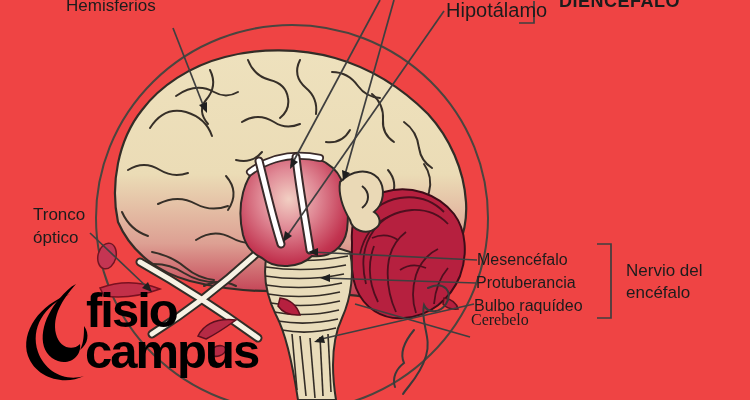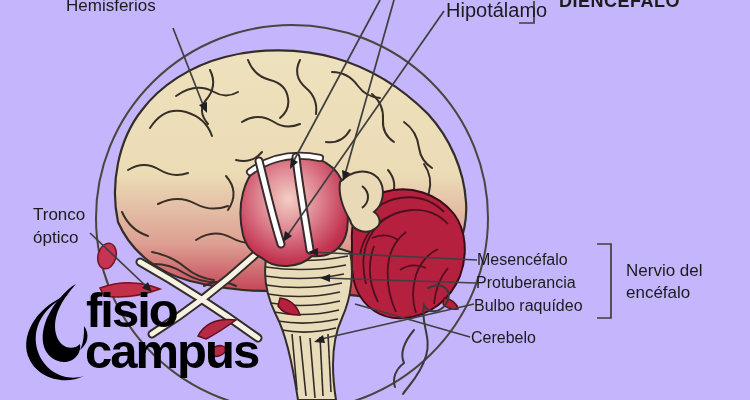--- a/index.html
+++ b/index.html
@@ -1,17 +1,17 @@
 <!DOCTYPE html>
 <html><head>
 <meta charset="utf-8">
 <style>
   html,body{margin:0;padding:0;background:#fff;}
   #stage{
-    position:relative;width:750px;height:400px;background:#c4b5fd;
+    position:relative;width:750px;height:400px;background:#ef4444;
     overflow:hidden;font-family:"Liberation Sans",sans-serif;
   }
   #stage svg{position:absolute;left:0;top:0;}
   .lbl{
     position:absolute;color:#1c1c1c;font-size:16px;line-height:20px;
     white-space:nowrap;
   }
   .lbl.big{font-size:17px;line-height:22px;}
   .lbl.bold{font-weight:bold;letter-spacing:.5px;}
   .logo-text{
@@ -219,18 +219,18 @@
 
   <div class="lbl" style="left:474px;top:296px;">Bulbo raquídeo</div>
 
   <div class="lbl" style="left:476px;top:273px;">Protuberancia</div>
 
   <div class="lbl big" style="left:626px;top:260px;">
     <div>Nervio del</div>
     <div>encéfalo</div>
   </div>
 
-  <div class="lbl" style="left:471px;top:328px;">Cerebelo</div>
+  <div class="lbl" style="left:471px;top:310px;font-family:Liberation Serif, serif;">Cerebelo</div>
 
   <div class="logo-text" style="left:85px;top:327px;">campus</div>
   <div class="logo-text" style="left:86px;top:286px;">fisio</div>
 
 </div>
 
 </body></html>

